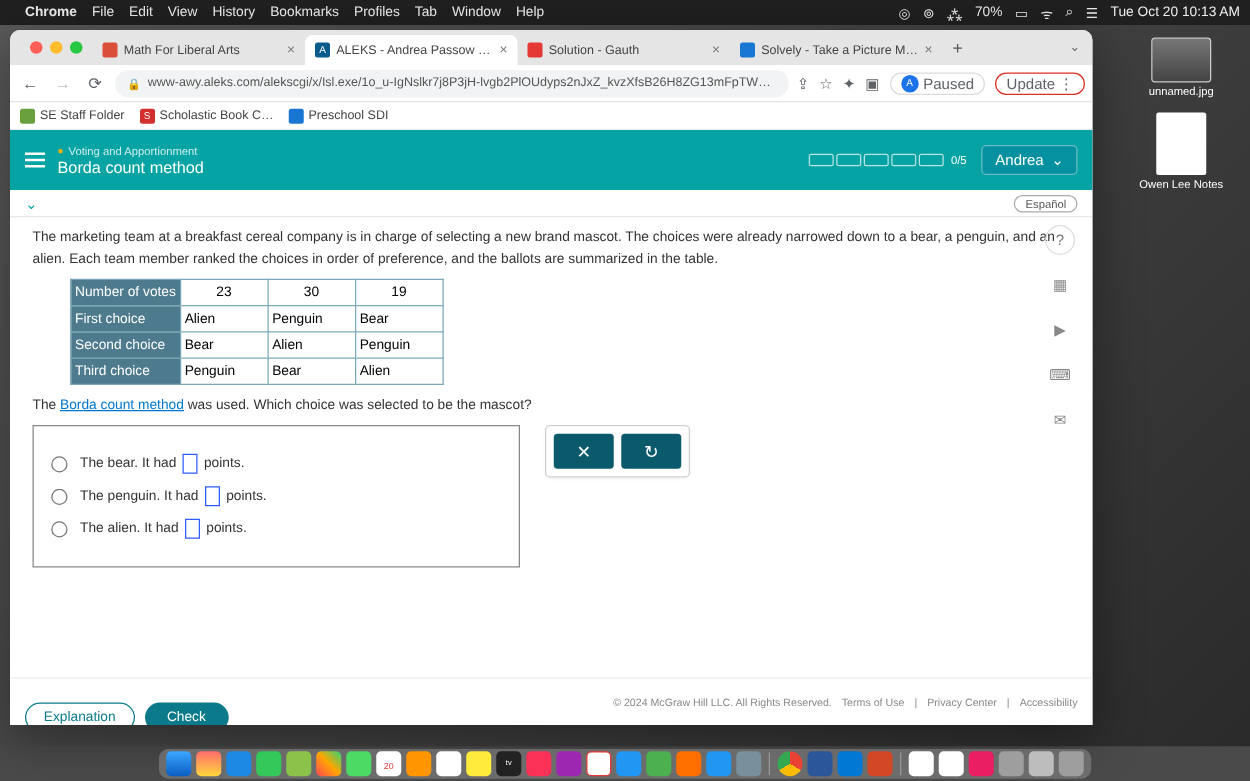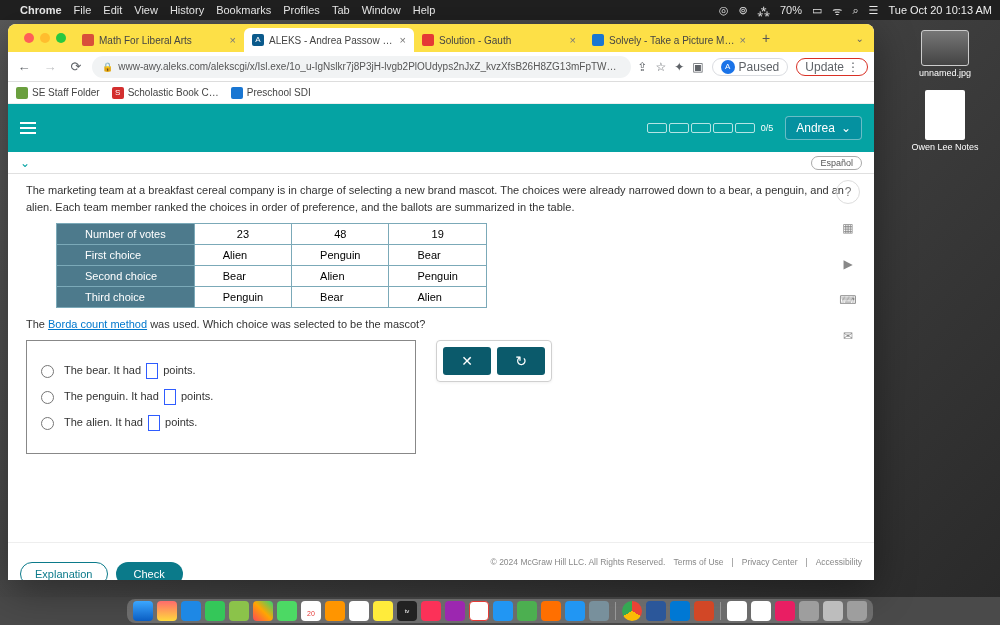--- a/index.html
+++ b/index.html
@@ -16,21 +16,21 @@
 
 .desktop { position: absolute; top: 20px; left: 0; right: 0; bottom: 28px; background: linear-gradient(135deg, #5a5a5a 0%, #2a2a2a 100%); }
 .desktop-items { position: absolute; right: 10px; top: 10px; width: 90px; }
 .desktop-icon { text-align: center; color: #fff; font-size: 9px; margin-bottom: 12px; }
 .desktop-icon .thumb { width: 48px; height: 36px; background: #888; margin: 0 auto 2px; border: 1px solid #ccc; border-radius: 3px; }
 .desktop-icon .doc { width: 40px; height: 50px; background: #fff; margin: 0 auto 2px; border-radius: 2px; position: relative; }
 
 
 .chrome-window { position: absolute; top: 4px; left: 8px; width: 866px; height: 556px; background: #fff; border-radius: 8px 8px 0 0; box-shadow: 0 10px 40px rgba(0,0,0,0.4); overflow: hidden; display: flex; flex-direction: column; }
 
-.tab-bar { height: 28px; background: #fde047; display: flex; align-items: flex-end; padding-left: 8px; }
+.tab-bar { height: 28px; background: #e5e5e5; display: flex; align-items: flex-end; padding-left: 8px; }
 .traffic-lights { display: flex; gap: 6px; padding: 0 8px; align-self: center; }
 .tl { width: 10px; height: 10px; border-radius: 50%; }
 .tl.red { background: #ff5f57; } .tl.yellow { background: #ffbd2e; } .tl.green { background: #28c840; }
 .tab { height: 24px; padding: 0 8px; display: flex; align-items: center; font-size: 10px; color: #444; gap: 5px; border-radius: 6px 6px 0 0; min-width: 0; flex: 1; max-width: 170px; position: relative; }
 .tab.active { background: #fff; }
 .tab-favicon { width: 12px; height: 12px; border-radius: 2px; flex-shrink: 0; }
 .tab-title { white-space: nowrap; overflow: hidden; text-overflow: ellipsis; flex: 1; }
 .tab-close { font-size: 11px; color: #777; flex-shrink: 0; }
 .new-tab { padding: 0 8px; color: #555; align-self: center; font-size: 14px; }
 .tab-drop { margin-left: auto; padding: 0 10px; color: #666; align-self: center; font-size: 10px; }
@@ -66,21 +66,21 @@
 .user-pill { background: #0591a0; border: 1px solid rgba(255,255,255,0.4); border-radius: 4px; padding: 4px 10px; font-size: 12px; display: flex; align-items: center; gap: 6px; }
 
 .sub-bar { height: 22px; background: #fff; border-bottom: 1px solid #e0e0e0; display: flex; align-items: center; justify-content: space-between; padding: 0 12px; }
 .chev-down { color: #05a3a3; font-size: 12px; }
 .espanol { border: 1px solid #aaa; border-radius: 10px; padding: 1px 8px; font-size: 9px; color: #555; }
 
 .content { flex: 1; padding: 8px 18px; position: relative; overflow: hidden; background: #fff; }
 .problem-text { font-size: 11px; color: #333; line-height: 1.5; margin-bottom: 8px; }
 
 .vote-table { border-collapse: collapse; margin: 4px 0 10px 30px; font-size: 11px; }
-.vote-table th, .vote-table td { border: 1px solid #7ba9b8; padding: 4px 28px; text-align: left; }
+.vote-table th, .vote-table td { border: 1px solid #7ba9b8; padding: 4px 3px; text-align: left; }
 .vote-table th { background: #4d7a8c; color: #fff; font-weight: normal; }
 .vote-table .num-row td { text-align: center; }
 .vote-table td { background: #fff; min-width: 70px; }
 
 .question-text { font-size: 11px; color: #333; margin-bottom: 10px; }
 .link { color: #0077cc; text-decoration: underline; }
 
 .main-row { display: flex; gap: 20px; align-items: flex-start; }
 .options-box { border: 1px solid #888; padding: 12px 14px; width: 390px; }
 .opt { display: flex; align-items: center; gap: 10px; margin: 10px 0; font-size: 11px; color: #333; }
@@ -219,20 +219,24 @@
       </div>
     </div>
 
     <div class="aleks-header">
       <div class="aleks-left">
         <div class="hamburger">
             <div></div>
             <div></div>
             <div></div>
           </div>
+        <div class="topic-block">
+          <div class="topic-cat">Voting and Apportionment</div>
+          <div class="topic-title">Borda count method</div>
+        </div>
       </div>
       <div class="aleks-right">
         <div class="progress-boxes">
           <div class="pb"></div>
             <div class="pb"></div>
             <div class="pb"></div>
             <div class="pb"></div>
             <div class="pb"></div>
           <span class="progress-text">0/5</span>
         </div>
@@ -249,21 +253,21 @@
     </div>
 
     <div class="content">
       <div class="problem-text">The marketing team at a breakfast cereal company is in charge of selecting a new brand mascot. The choices were already narrowed down to a bear, a penguin, and an alien. Each team member ranked the choices in order of preference, and the ballots are summarized in the table.</div>
 
       <table class="vote-table">
         <tbody>
             <tr class="num-row">
           <th>Number of votes</th>
           <td>23</td>
-          <td>48</td>
+          <td>30</td>
           <td>19</td>
         </tr>
         <tr>
           <th>First choice</th>
           <td>Alien</td>
           <td>Penguin</td>
           <td>Bear</td>
         </tr>
         <tr>
           <th>Second choice</th>

